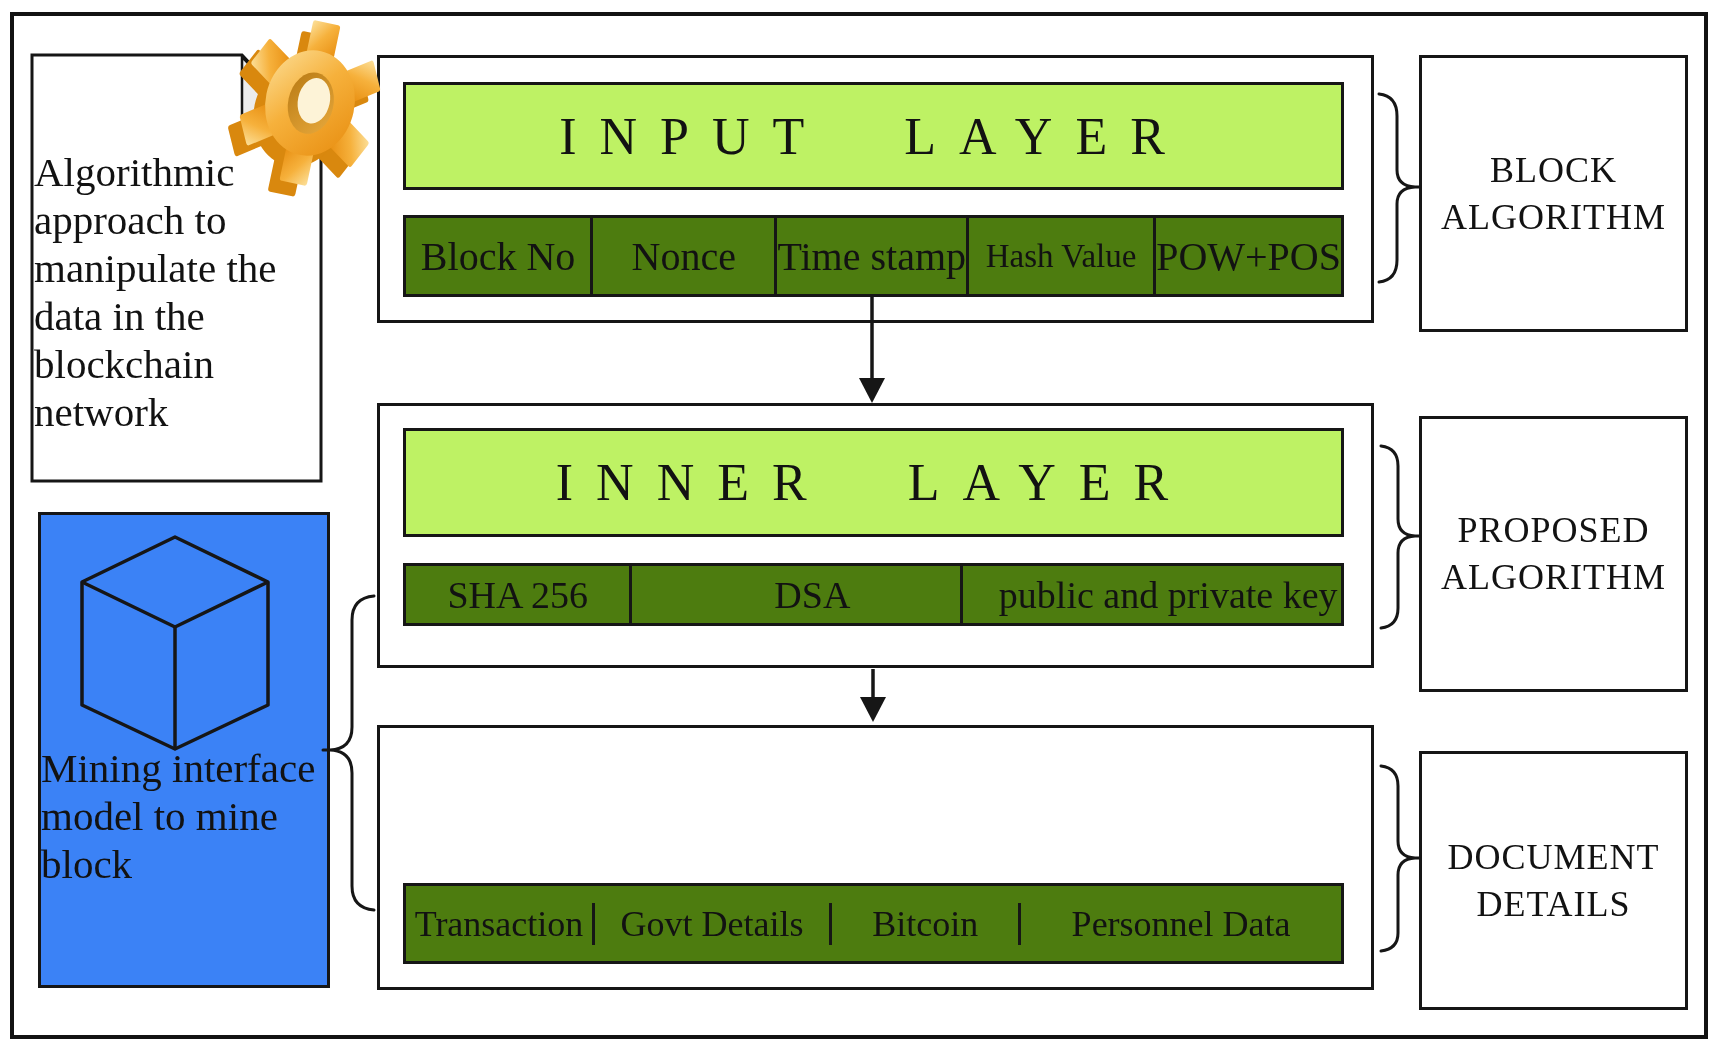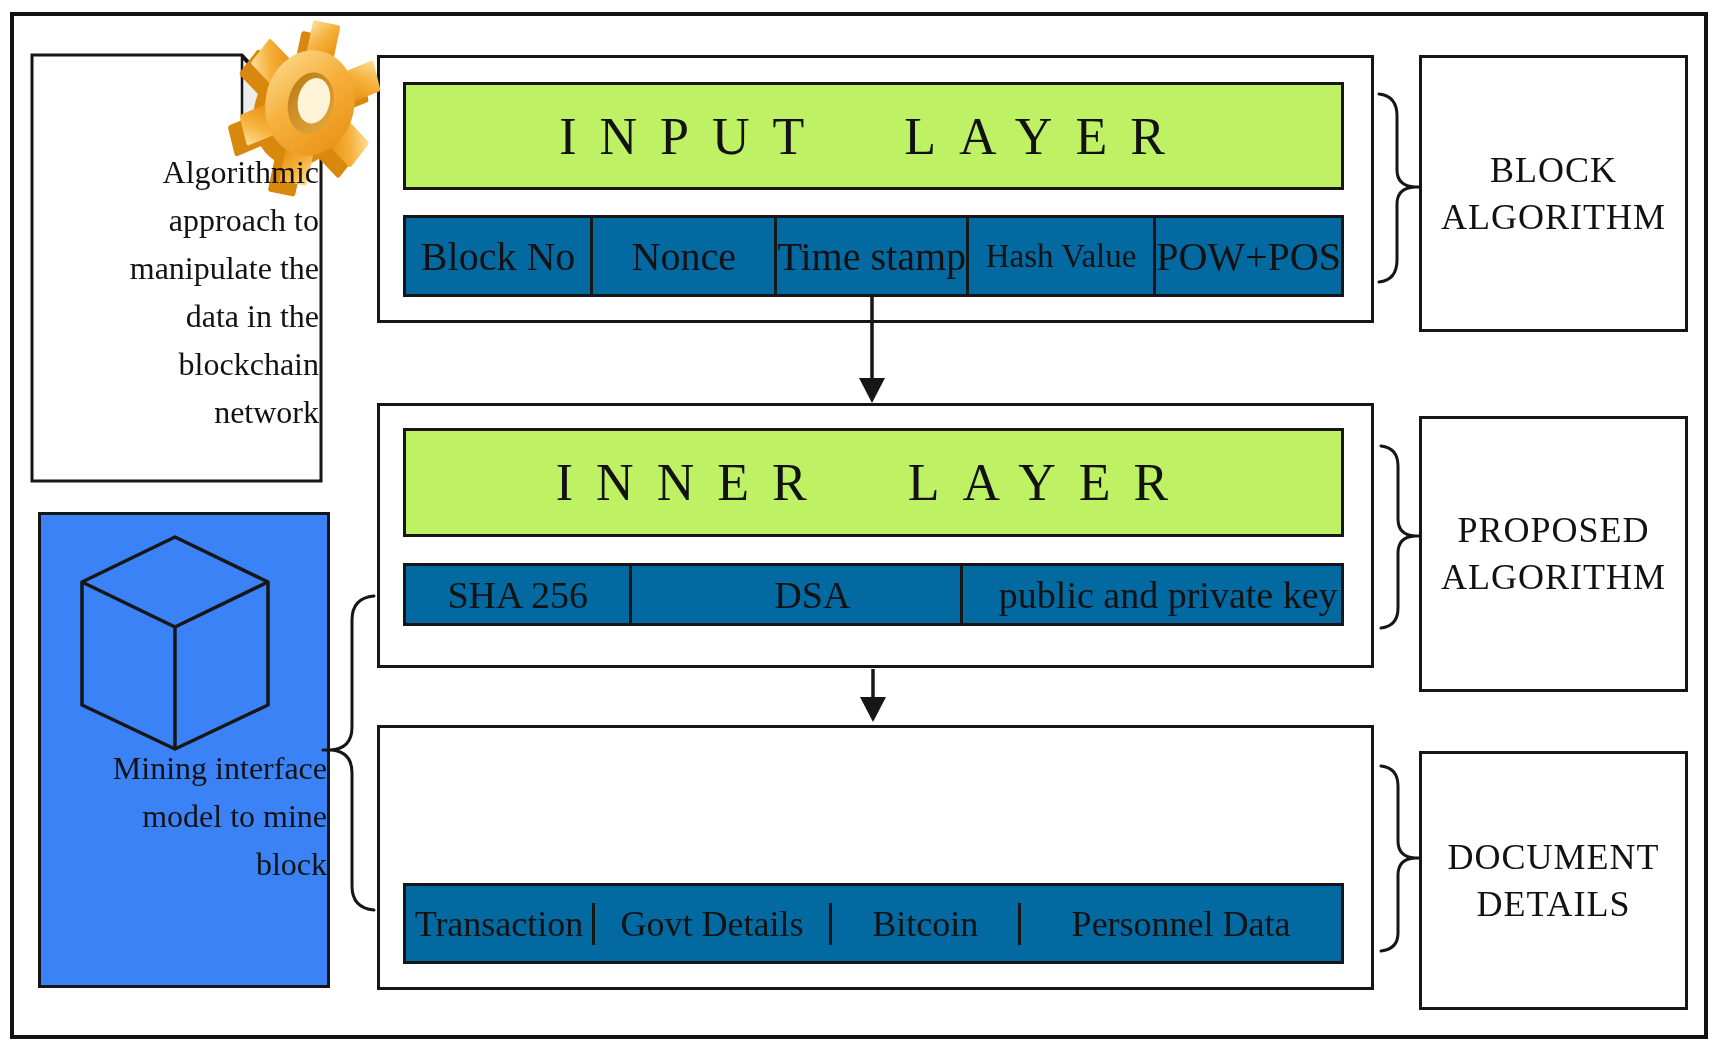--- a/index.html
+++ b/index.html
@@ -6,33 +6,33 @@
   #figure{position:relative;width:1716px;height:1048px;background:#fff;overflow:hidden;
           font-family:"Liberation Serif","DejaVu Serif",serif;color:#121212;}
   .abs{position:absolute;box-sizing:border-box;}
   .frame{border:4px solid #121212;}
   .box{border:3px solid #161616;background:#3b82f6;margin-left:8px;}
   
   .layer-outer{border:3px solid #161616;background:#fff;}
   .layer-title{position:absolute;box-sizing:border-box;border:3px solid #161616;background:#bef264;
                display:flex;align-items:center;justify-content:center;
                font-size:52px;letter-spacing:23px;word-spacing:42px;white-space:nowrap;}
-  .row{position:absolute;box-sizing:border-box;border:3px solid #161616;display:flex;background:#0369a1;}
+  .row{position:absolute;box-sizing:border-box;border:3px solid #161616;display:flex;background:#4d7c0f;}
   .cell{box-sizing:border-box;border-right:3px solid #161616;display:flex;align-items:center;
         justify-content:center;white-space:nowrap;overflow:visible;}
   .cell:last-child{border-right:none;}
   .row-input .cell{font-size:40px;}
   .row-inner .cell{font-size:38px;}
   .row-output .cell{font-size:36px;}
   .cell.small{font-size:33px;}
   
   .rbox{border:3px solid #161616;background:#fff;display:flex;flex-direction:column;
         align-items:center;justify-content:center;font-size:36px;line-height:47px;letter-spacing:1px;}
   
-  .ltext{font-size:32px;line-height:48px;text-align:right;}
+  .ltext{font-size:41px;line-height:48px;text-align:left;}
   svg{display:block;}
   #overlay{position:absolute;left:0;top:0;z-index:5;pointer-events:none;}
   .ztext{z-index:6;}
 </style>
 </head>
 <body>
 
 <div id="figure">
 
   <div class="abs frame" style="left:10px;top:12px;width:1698px;height:1027px;"></div>

